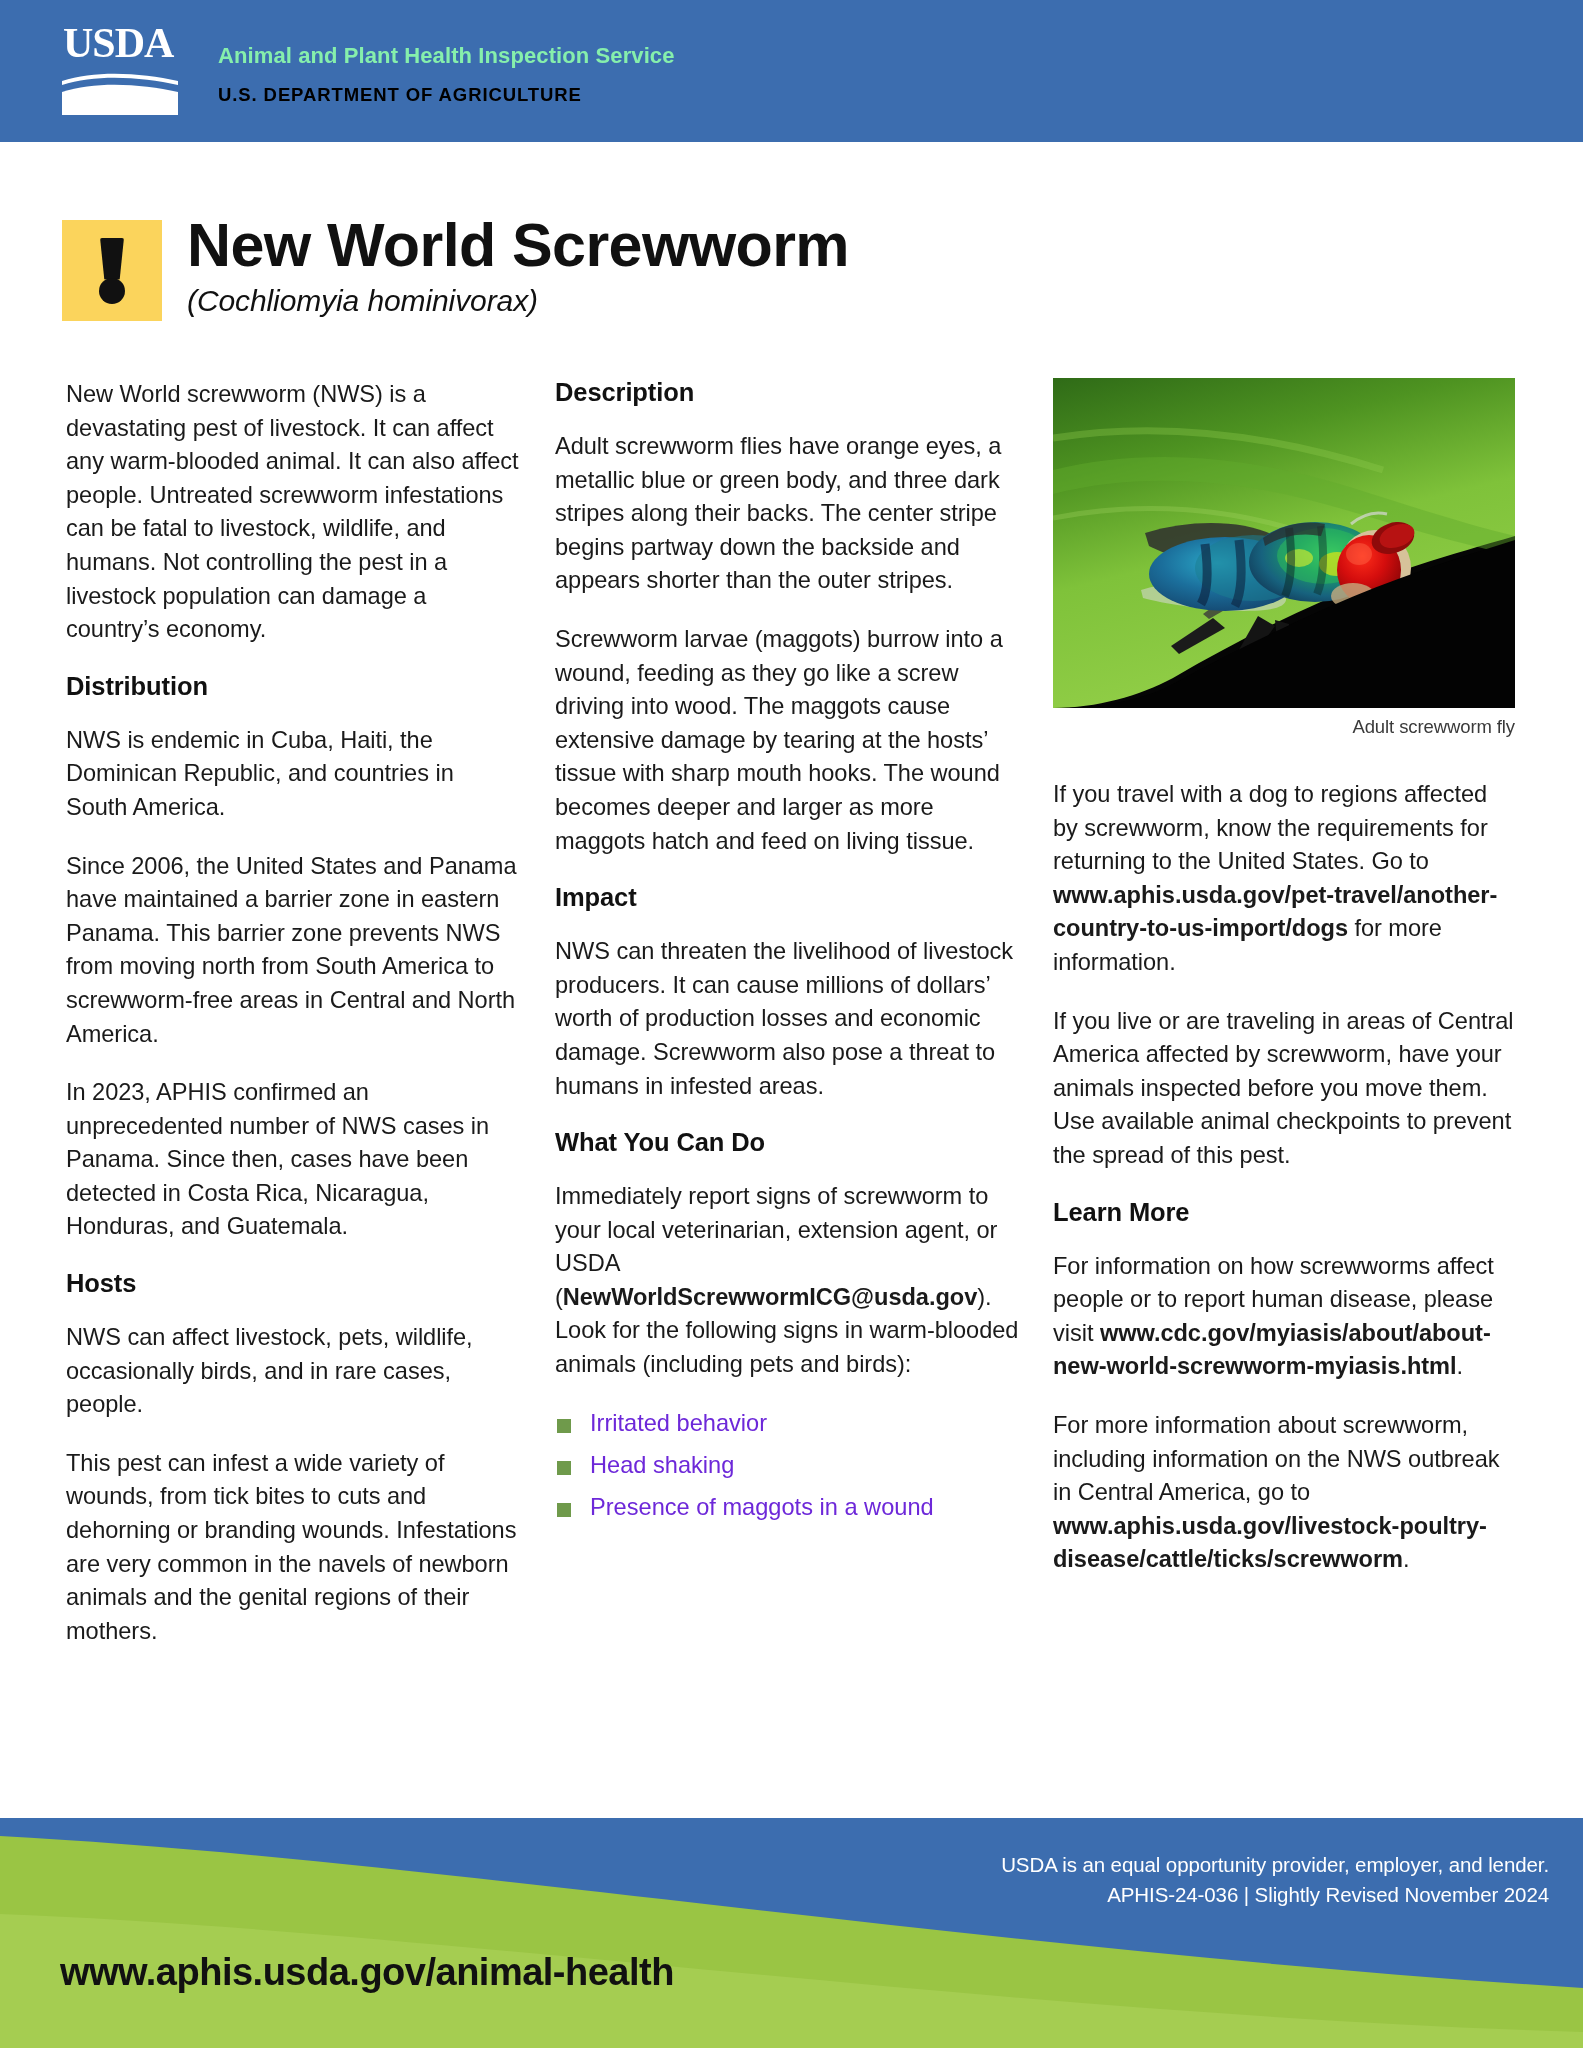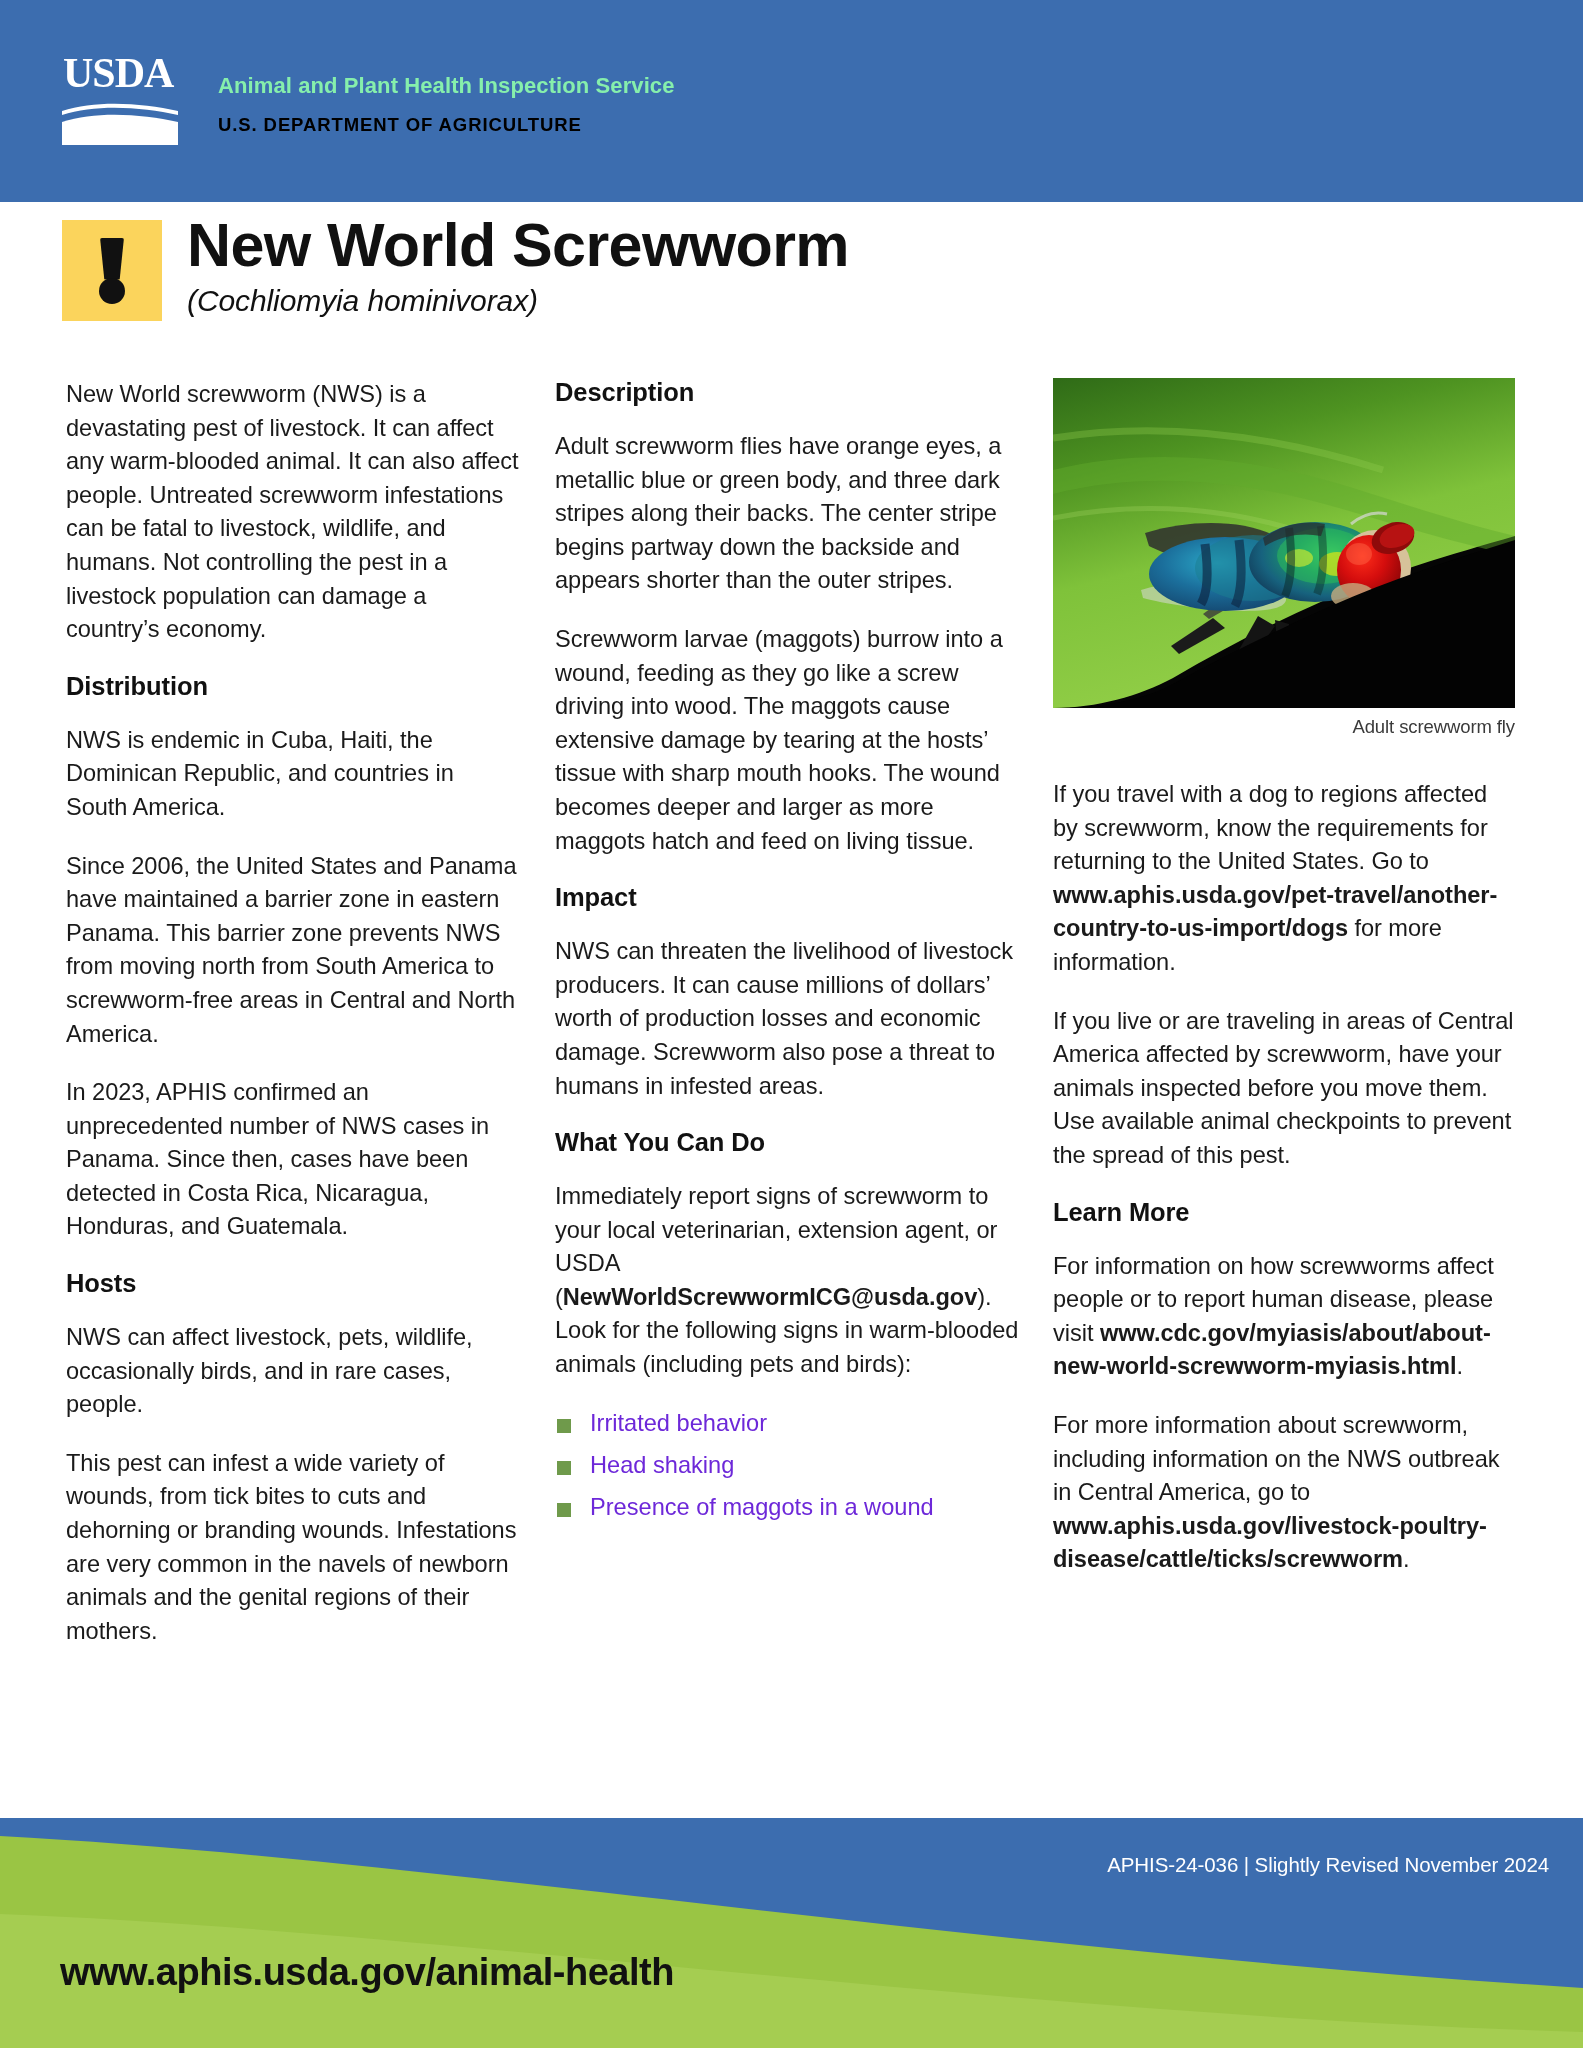--- a/index.html
+++ b/index.html
@@ -16,21 +16,21 @@
     height: 2048px;
     background: #ffffff;
     overflow: hidden;
   }
 
   
   .header {
     position: absolute;
     left: 0; top: 0;
     width: 1583px;
-    height: 202px;
+    height: 142px;
     background: #3c6daf;
     display: flex;
     align-items: center;
     padding-left: 62px;
   }
   .usda-logo {
     width: 118px;
     height: 92px;
     position: relative;
     flex: 0 0 auto;
@@ -394,18 +394,19 @@
     </div>
   </div>
 
   <div class="footer">
     <div class="footer-blue"></div>
     <svg class="footer-green-svg" viewBox="0 0 1583 230" preserveAspectRatio="none">
       <path d="M0,18 C420,40 980,132 1583,170 L1583,230 L0,230 Z" fill="#9ac544"></path>
       <path d="M0,96 C430,112 1000,196 1583,214 L1583,230 L0,230 Z" fill="#a8cf55" opacity="0.75"></path>
     </svg>
     <div class="footer-legal">
+      <div>USDA is an equal opportunity provider, employer, and lender.</div>
       <div>APHIS-24-036 | Slightly Revised November 2024</div>
     </div>
     <div class="footer-url">www.aphis.usda.gov/animal-health</div>
   </div>
 
 </div>
 
 </body></html>

